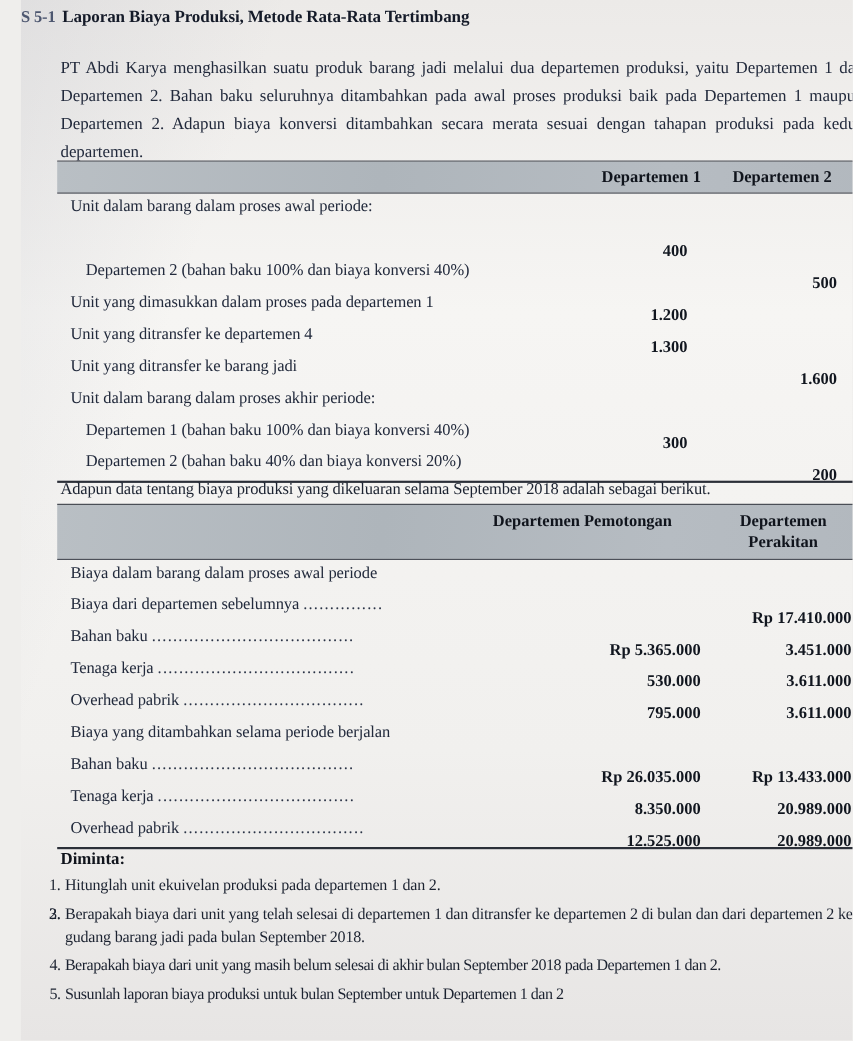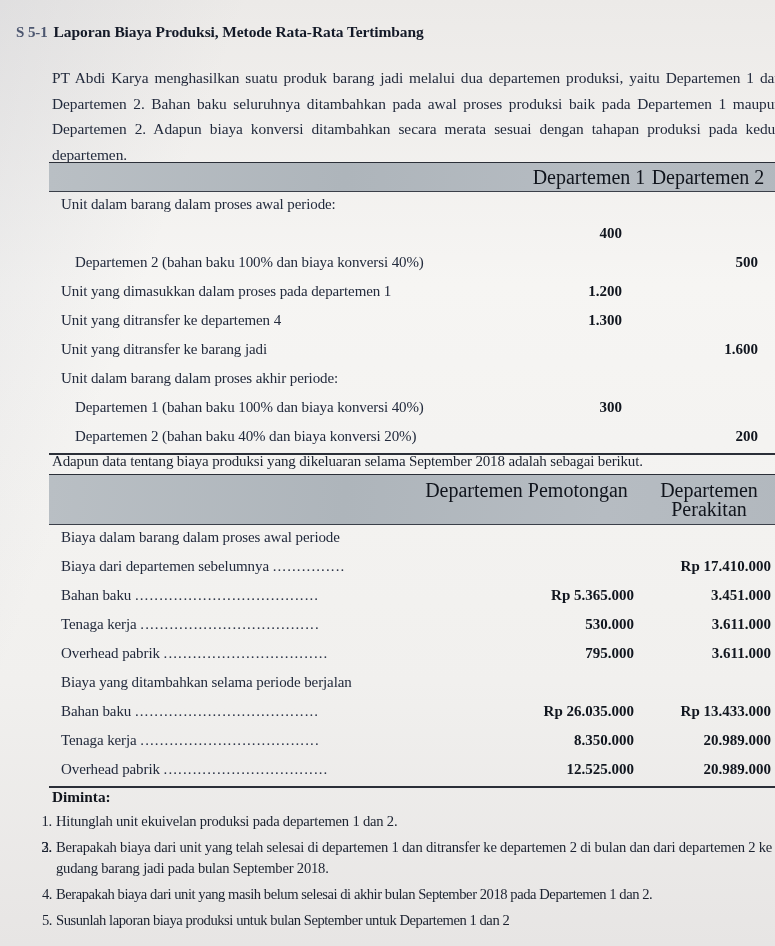--- a/index.html
+++ b/index.html
@@ -15,21 +15,22 @@
     overflow: hidden;
     position: relative;
   }
   
   .page {
     position: absolute;
     inset: 0;
     background:
       linear-gradient(110deg, rgba(196,198,205,0.30) 0%, rgba(255,255,255,0.0) 22%),
       linear-gradient(180deg, rgba(236,234,232,1) 0%, rgba(246,245,243,1) 30%, rgba(241,240,238,1) 72%, rgba(231,229,228,1) 100%);
-    padding: 16px;
+    padding: 0;
+    margin-left: 19px;
   }
   .inner {
     position: relative;
     width: 775px;
     height: 946px;
     box-sizing: border-box;
   }
 
   
   .ex-head {
@@ -75,43 +76,43 @@
     color: #222a3c;
   }
   .thead {
     background: linear-gradient(95deg, #b9bfc4 0%, #aeb5bb 40%, #b6bcc2 75%, #b2b8be 100%);
     border-bottom: 1.3px solid #3a3f49;
     position: relative;
     box-sizing: border-box;
   }
   .thead .hcell {
     position: absolute;
-    font-weight: normal;
+    font-weight: bold;
     color: #10141c;
-    font-size: 20px;
+    font-size: 15px;
     text-align: center;
     line-height: 19px;
   }
   .trow {
     position: relative;
     height: 29px;
     box-sizing: border-box;
   }
   .lbl {
     position: absolute;
     left: 12px;
     top: 4px;
     white-space: nowrap;
     font-size: 15px;
     letter-spacing: -0.1px;
   }
   .lbl.ind { left: 26px; }
   .num {
     position: absolute;
-    top: 4px;
+    top: 16px;
     text-align: right;
     font-weight: bold;
     font-size: 15px;
     color: #11161f;
     white-space: nowrap;
   }
   .num.c1 { right: 168px; }
   .num.c2 { right: 16px; }
 
   

